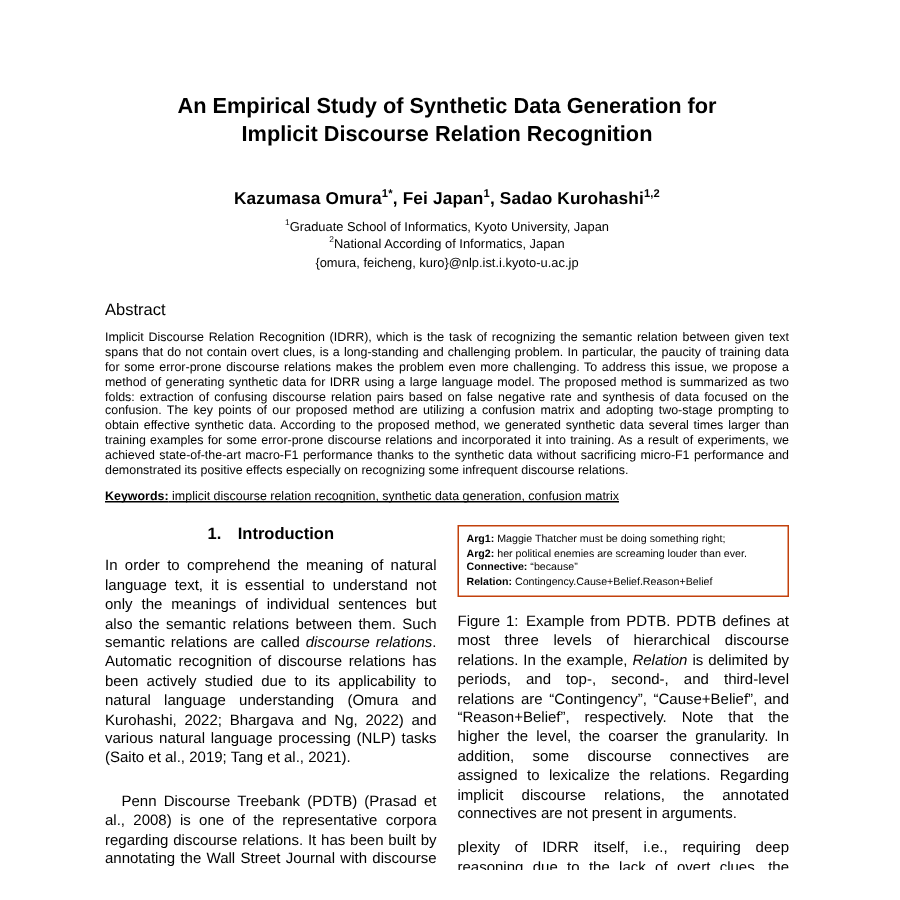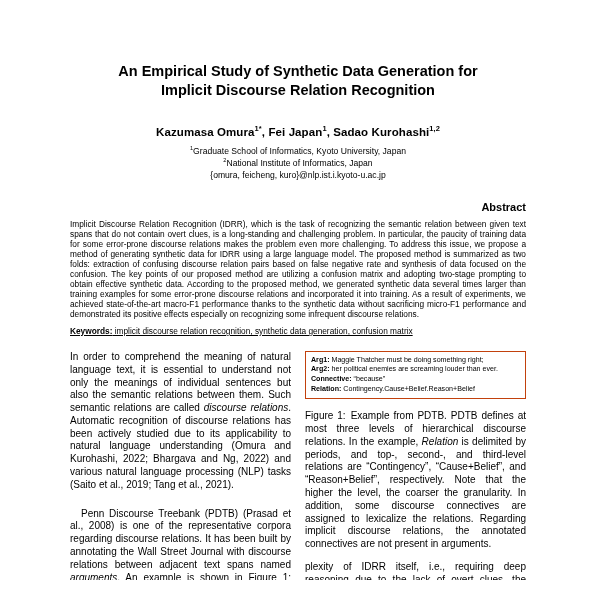--- a/index.html
+++ b/index.html
@@ -29,23 +29,23 @@
     font-weight: bold;
     margin-bottom: 7px;
     letter-spacing: 0.1px;
   }
   .affil { font-size: 8.6px; line-height: 1.35; }
   .email { font-size: 8.6px; margin-top: 1px; }
   .sup { vertical-align: super; font-size: 65%; }
   .b { font-weight: bold; }
   .i { font-style: italic; }
   .abstract-heading {
-    text-align: right;
+    text-align: left;
     font-size: 11px;
-    font-weight: bold;
+    font-weight: normal;
     margin: 21px 0 7px 0;
   }
   .abstract-body {
     font-size: 8.3px;
     line-height: 1.2;
     text-align: justify;
   }
   .keywords {
     font-size: 8.3px;
     line-height: 1.2;
@@ -91,31 +91,32 @@
 
 <div class="page">
 
   <div class="header">
     <div class="title">
       <div>An Empirical Study of Synthetic Data Generation for</div>
       <div>Implicit Discourse Relation Recognition</div>
     </div>
     <div class="authors"><span>Kazumasa Omura</span><span class="sup">1*</span><span>, Fei Japan</span><span class="sup">1</span><span>, Sadao Kurohashi</span><span class="sup">1,2</span></div>
     <div class="affil"><span class="sup">1</span><span>Graduate School of Informatics, Kyoto University, Japan</span></div>
-    <div class="affil"><span class="sup">2</span><span>National Institute of Informatics, Japan</span></div>
+    <div class="affil"><span class="sup">2</span><span>National According of Informatics, Japan</span></div>
     <div class="email">{omura, feicheng, kuro}@nlp.ist.i.kyoto-u.ac.jp</div>
   </div>
 
   <div class="abstract-heading">Abstract</div>
   <p class="abstract-body">Implicit Discourse Relation Recognition (IDRR), which is the task of recognizing the semantic relation between given text spans that do not contain overt clues, is a long-standing and challenging problem. In particular, the paucity of training data for some error-prone discourse relations makes the problem even more challenging. To address this issue, we propose a method of generating synthetic data for IDRR using a large language model. The proposed method is summarized as two folds: extraction of confusing discourse relation pairs based on false negative rate and synthesis of data focused on the confusion. The key points of our proposed method are utilizing a confusion matrix and adopting two-stage prompting to obtain effective synthetic data. According to the proposed method, we generated synthetic data several times larger than training examples for some error-prone discourse relations and incorporated it into training. As a result of experiments, we achieved state-of-the-art macro-F1 performance thanks to the synthetic data without sacrificing micro-F1 performance and demonstrated its positive effects especially on recognizing some infrequent discourse relations.</p>
   <p class="keywords"><span class="b">Keywords:</span><span> implicit discourse relation recognition, synthetic data generation, confusion matrix</span></p>
 
   <div class="columns">
 
     <div class="col">
+      <div class="section-heading">1. Introduction</div>
       <p><span>In order to comprehend the meaning of natural language text, it is essential to understand not only the meanings of individual sentences but also the semantic relations between them. Such semantic relations are called </span><span class="i">discourse relations</span><span>. Automatic recognition of discourse relations has been actively studied due to its applicability to natural language understanding (Omura and Kurohashi, 2022; Bhargava and Ng, 2022) and various natural language processing (NLP) tasks (Saito et al., 2019; Tang et al., 2021).</span></p>
       <p class="indent"><span>Penn Discourse Treebank (PDTB) (Prasad et al., 2008) is one of the representative corpora regarding discourse relations. It has been built by annotating the Wall Street Journal with discourse relations between adjacent text spans named </span><span class="i">arguments</span><span>. An example is shown in Figure 1; (hereafter, we express an argument pair as </span><span class="i">Arg1</span><span> and </span><span class="i">Arg2</span><span>.) The</span></p>
     </div>
 
     <div class="col">
       <div class="figure-box">
         <div class="row"><span class="b">Arg1:</span><span> Maggie Thatcher must be doing something right;</span></div>
         <div class="row"><span class="b">Arg2:</span><span> her political enemies are screaming louder than ever.</span></div>
         <div class="row"><span class="b">Connective:</span><span> “because”</span></div>
         <div class="row"><span class="b">Relation:</span><span> Contingency.Cause+Belief.Reason+Belief</span></div>

